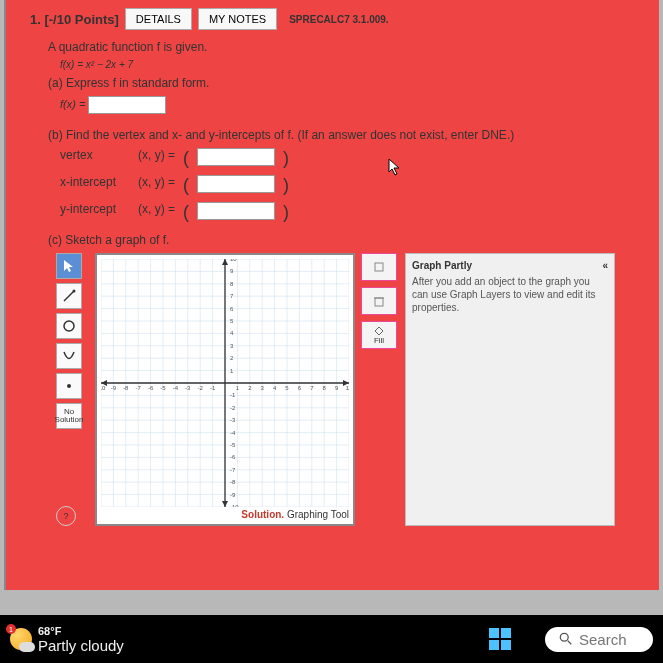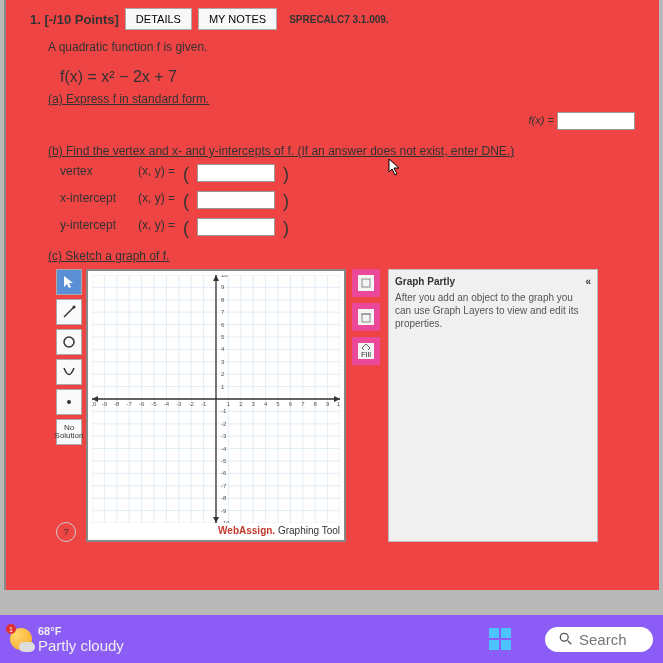--- a/index.html
+++ b/index.html
@@ -4,43 +4,43 @@
 <style>
 * { box-sizing: border-box; margin: 0; padding: 0; }
 body { font-family: Arial, sans-serif; background: #b8b8b8; width: 663px; height: 663px; overflow: hidden; font-size: 11px; color: #333; }
 .page { background: #ef4444; margin: 0 4px; padding: 8px 24px; height: 590px; overflow: hidden; border-left: 2px solid #888; }
 .header-row { display: flex; align-items: center; gap: 6px; margin-bottom: 10px; }
 .qnum { font-weight: bold; font-size: 13px; }
 .btn { border: 1px solid #aaa; background: #f8f8f8; padding: 4px 10px; font-size: 11px; cursor: pointer; }
 .ref { font-weight: bold; font-size: 10px; margin-left: 6px; }
 .content { margin-left: 18px; }
 .intro { font-size: 12px; margin-bottom: 4px; }
-.formula { margin: 14px 0 6px 12px; font-size: 16px; }
-.part { margin: 6px 0; font-size: 12px; text-decoration: underline; }
+.formula { font-style: italic; margin: 5px 0 6px 12px; font-size: 10px; }
+.part { margin: 6px 0; font-size: 12px; }
 .sub { margin-left: 12px; }
 .inp { border: 1px solid #999; width: 78px; height: 18px; background: #fff; display: inline-block; vertical-align: middle; }
 .row { display: flex; gap: 8px; margin: 6px 0 6px 12px; font-size: 12px; }
 .lbl { width: 70px; }
 .paren { font-size: 18px; }
 .cursor { position: absolute; top: 118px; left: 340px; font-size: 16px; }
 .graph-area { display: flex; margin-top: 6px; margin-left: 8px; }
-.tool-col { display: flex; flex-direction: column; gap: 4px; margin-right: 4px; }
+.tool-col { display: flex; flex-direction: column; gap: 4px; margin-right: 13px; }
 .tool { width: 26px; height: 26px; border: 1px solid #aaa; background: #fafafa; display: flex; align-items: center; justify-content: center; font-size: 13px; cursor: pointer; }
 .tool.sel { background: #5a8fd6; color: #fff; }
 .tool.small { font-size: 8px; height: 26px; text-align: center; line-height: 8px; }
 .grid-wrap { border: 2px solid #888; background: #fff; padding: 4px; }
 svg.grid { display: block; }
 .side-col { display: flex; flex-direction: column; gap: 6px; margin-left: 6px; }
-.side-btn { width: 28px; height: 28px; border: 6px solid #ec4899; background: #f4f4f4; display: flex; align-items: center; justify-content: center; font-size: 9px; cursor: pointer; }
+.side-btn { width: 36px; height: 28px; border: 1px solid #ec4899; background: #f4f4f4; display: flex; align-items: center; justify-content: center; font-size: 9px; cursor: pointer; }
 .layers { border: 1px solid #bbb; background: #f0f0f0; width: 210px; padding: 6px; font-size: 10px; margin-left: 8px; }
 .layers-title { font-weight: bold; display: flex; justify-content: space-between; margin-bottom: 4px; }
 .layers-text { color: #555; line-height: 1.3; }
 .footer-tool { text-align: right; font-size: 10px; margin-top: 2px; }
 .footer-tool b { color: #c0392b; }
-.taskbar { position: fixed; bottom: 0; left: 0; right: 0; height: 48px; background: #8b5cf6; display: flex; align-items: center; padding: 0 10px; gap: 22px; }
+.taskbar { position: fixed; bottom: 0; left: 0; right: 0; height: 48px; background: #000000; display: flex; align-items: center; padding: 0 10px; gap: 22px; }
 .weather { display: flex; align-items: center; gap: 6px; color: #eee; font-size: 11px; }
 .wicon { width: 22px; height: 22px; background: radial-gradient(circle at 30% 30%, #ffd76a, #f5a623); border-radius: 50%; position: relative; }
 .wicon::after { content: ""; position: absolute; bottom: -2px; right: -3px; width: 16px; height: 10px; background: #ddd; border-radius: 6px; }
 .badge { position: absolute; top: -4px; left: -4px; background: #e03030; color: #fff; border-radius: 50%; width: 10px; height: 10px; font-size: 7px; display: flex; align-items: center; justify-content: center; }
 .spacer { flex: 1; }
 .winlogo { display: grid; grid-template-columns: 10px 10px; grid-template-rows: 10px 10px; gap: 2px; }
 .winlogo span:nth-child(1){background:#4cc2ff;} .winlogo span:nth-child(2){background:#4cc2ff;} .winlogo span:nth-child(3){background:#4cc2ff;} .winlogo span:nth-child(4){background:#4cc2ff;}
 .search { background: #fff; border-radius: 16px; padding: 4px 14px; display: flex; align-items: center; gap: 6px; margin-left: 12px; }
 .search svg { width: 14px; height: 14px; }
 .search input { border: none; outline: none; width: 60px; font-size: 15px; }
@@ -54,21 +54,21 @@
     <span class="qnum">1. [-/10 Points]</span>
     <button class="btn">DETAILS</button>
     <button class="btn">MY NOTES</button>
     <span class="ref">SPRECALC7 3.1.009.</span>
   </div>
 
   <div class="content" style="position:relative;">
     <div class="intro">A quadratic function f is given.</div>
     <div class="formula">f(x) = x² − 2x + 7</div>
     <div class="part">(a) Express f in standard form.</div>
-    <div class="sub" style="margin-top:4px;text-align:right;">
+    <div class="sub" style="margin-top:4px;">
       <span style="font-style:italic;">f(x) =</span>
       <span class="inp"></span>
     </div>
     <span class="cursor">
       <svg width="14" height="18" viewBox="0 0 14 18">
           <path d="M1 1 L1 14 L4 11 L7 17 L9 16 L6 10 L11 10 Z" fill="#fff" stroke="#000" stroke-width="1"></path>
         </svg>
     </span>
 
     <div class="part" style="margin-top:14px;">(b) Find the vertex and x- and y-intercepts of f. (If an answer does not exist, enter DNE.)</div>
@@ -221,21 +221,21 @@
               <text x="210.8" y="131">7</text>
               <text x="129" y="39.19999999999999" text-anchor="start">7</text>
               <text x="223.20000000000002" y="131">8</text>
               <text x="129" y="26.799999999999983" text-anchor="start">8</text>
               <text x="235.6" y="131">9</text>
               <text x="129" y="14.400000000000006" text-anchor="start">9</text>
               <text x="248" y="131">10</text>
               <text x="129" y="2" text-anchor="start">10</text>
             </g>
         </svg>
-        <div class="footer-tool"><b>WebAssign.</b><span> Graphing Tool</span></div>
+        <div class="footer-tool"><b>Solution.</b><span> Graphing Tool</span></div>
       </div>
 
       <div class="side-col">
         <div class="side-btn">
           <svg width="14" height="14">
               <rect x="3" y="3" width="8" height="8" fill="none" stroke="#888"></rect>
             </svg>
         </div>
         <div class="side-btn">
           <svg width="14" height="14">

